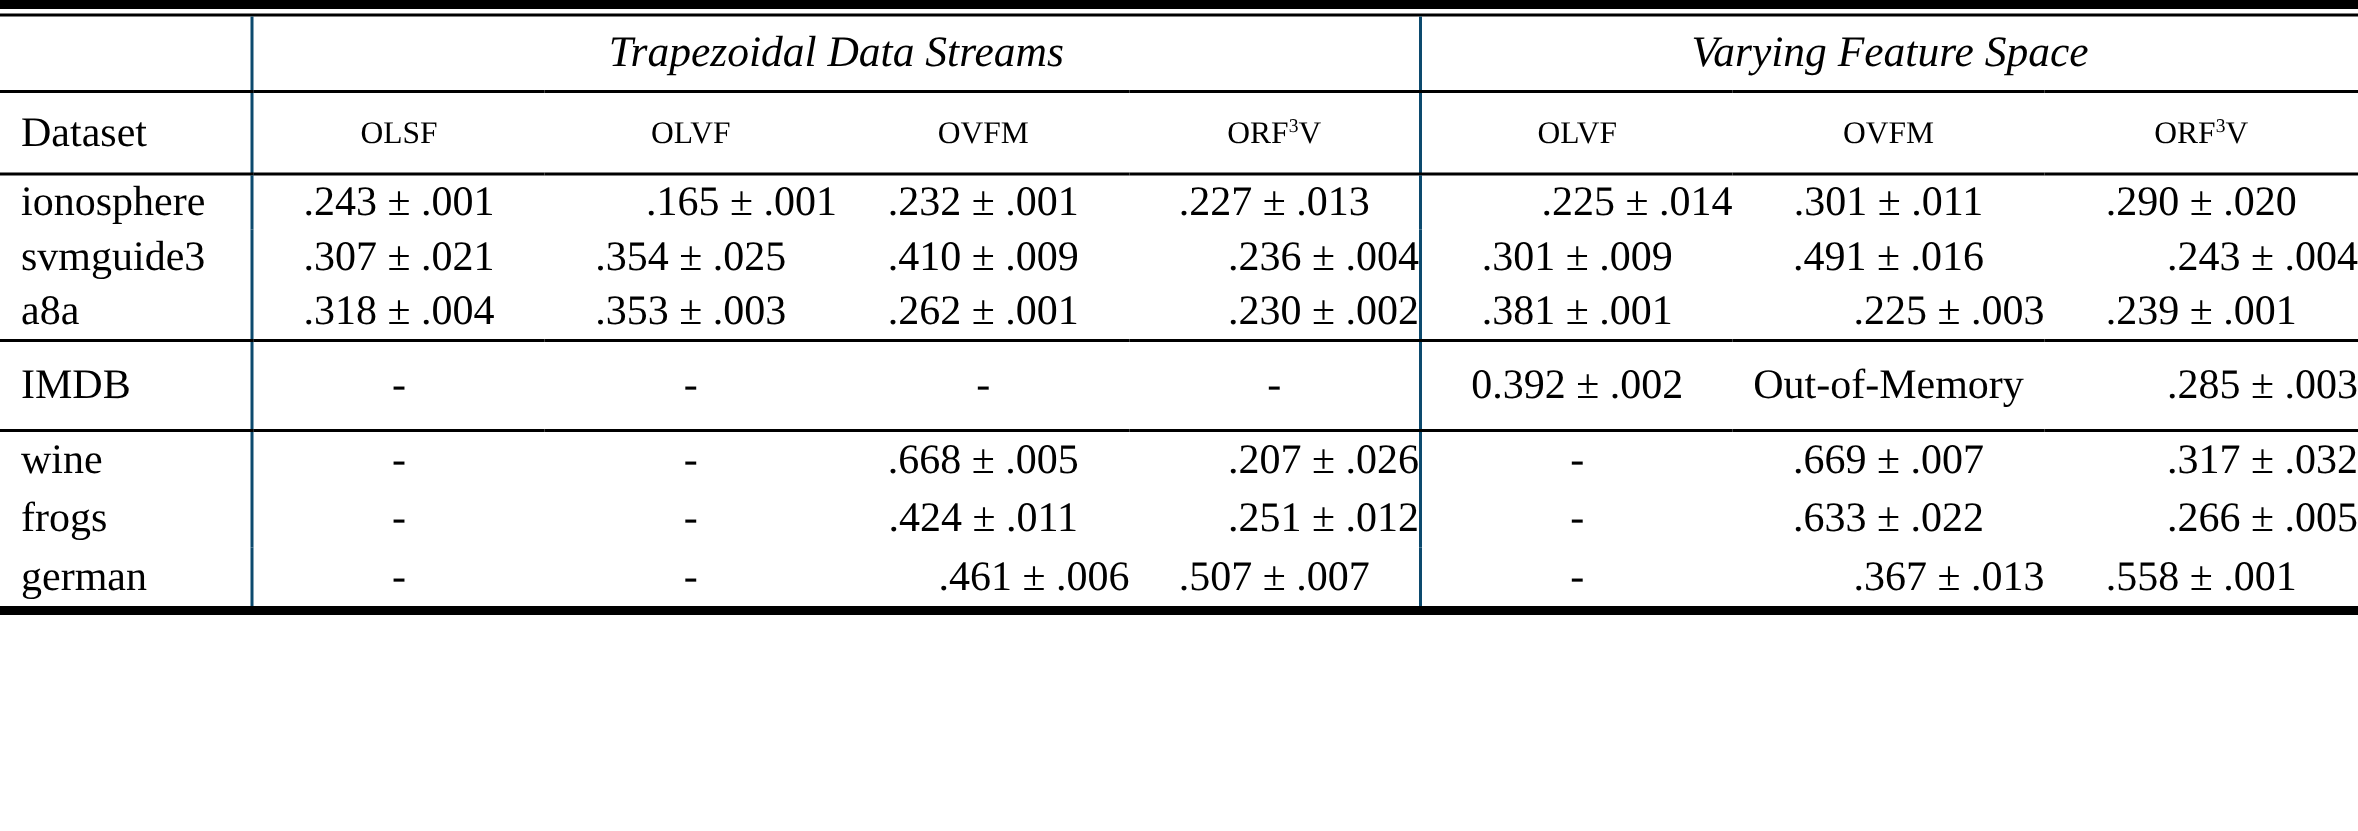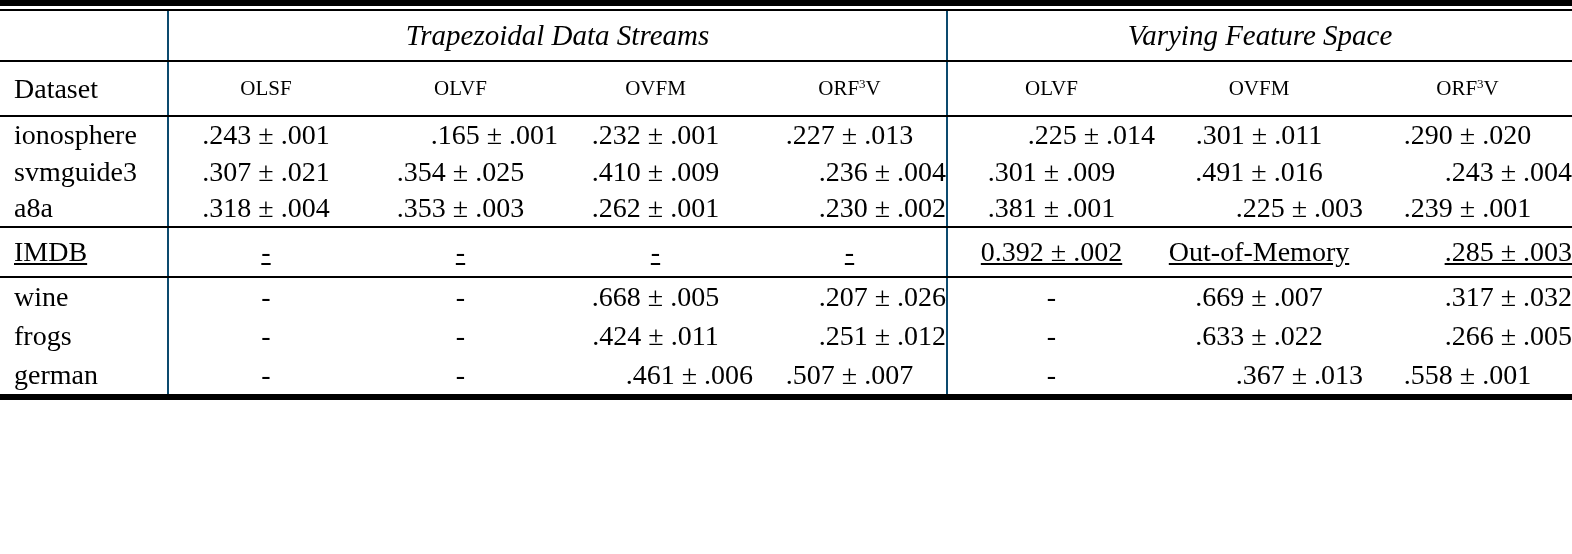--- a/index.html
+++ b/index.html
@@ -46,21 +46,21 @@
     border-right: 2px solid #0c4a6e;
   }
   
   .rule-below th,
   .rule-below td {
     border-bottom: 2px solid #000000;
   }
   tr.group-row { height: 50px; }
   tr.colhead-row { height: 55px; }
   tbody.sec-main tr { height: 37px; padding-left: 11px; }
-  tbody.sec-imdb tr { height: 50px; text-decoration: underline; }
+  tbody.sec-imdb tr { height: 60px; }
   tbody.sec-extra tr { height: 39px; }
   .group-h {
     font-style: italic;
     text-align: center;
     font-size: 29px;
   }
   .colhead {
     text-align: center;
     font-size: 21px;
   }

